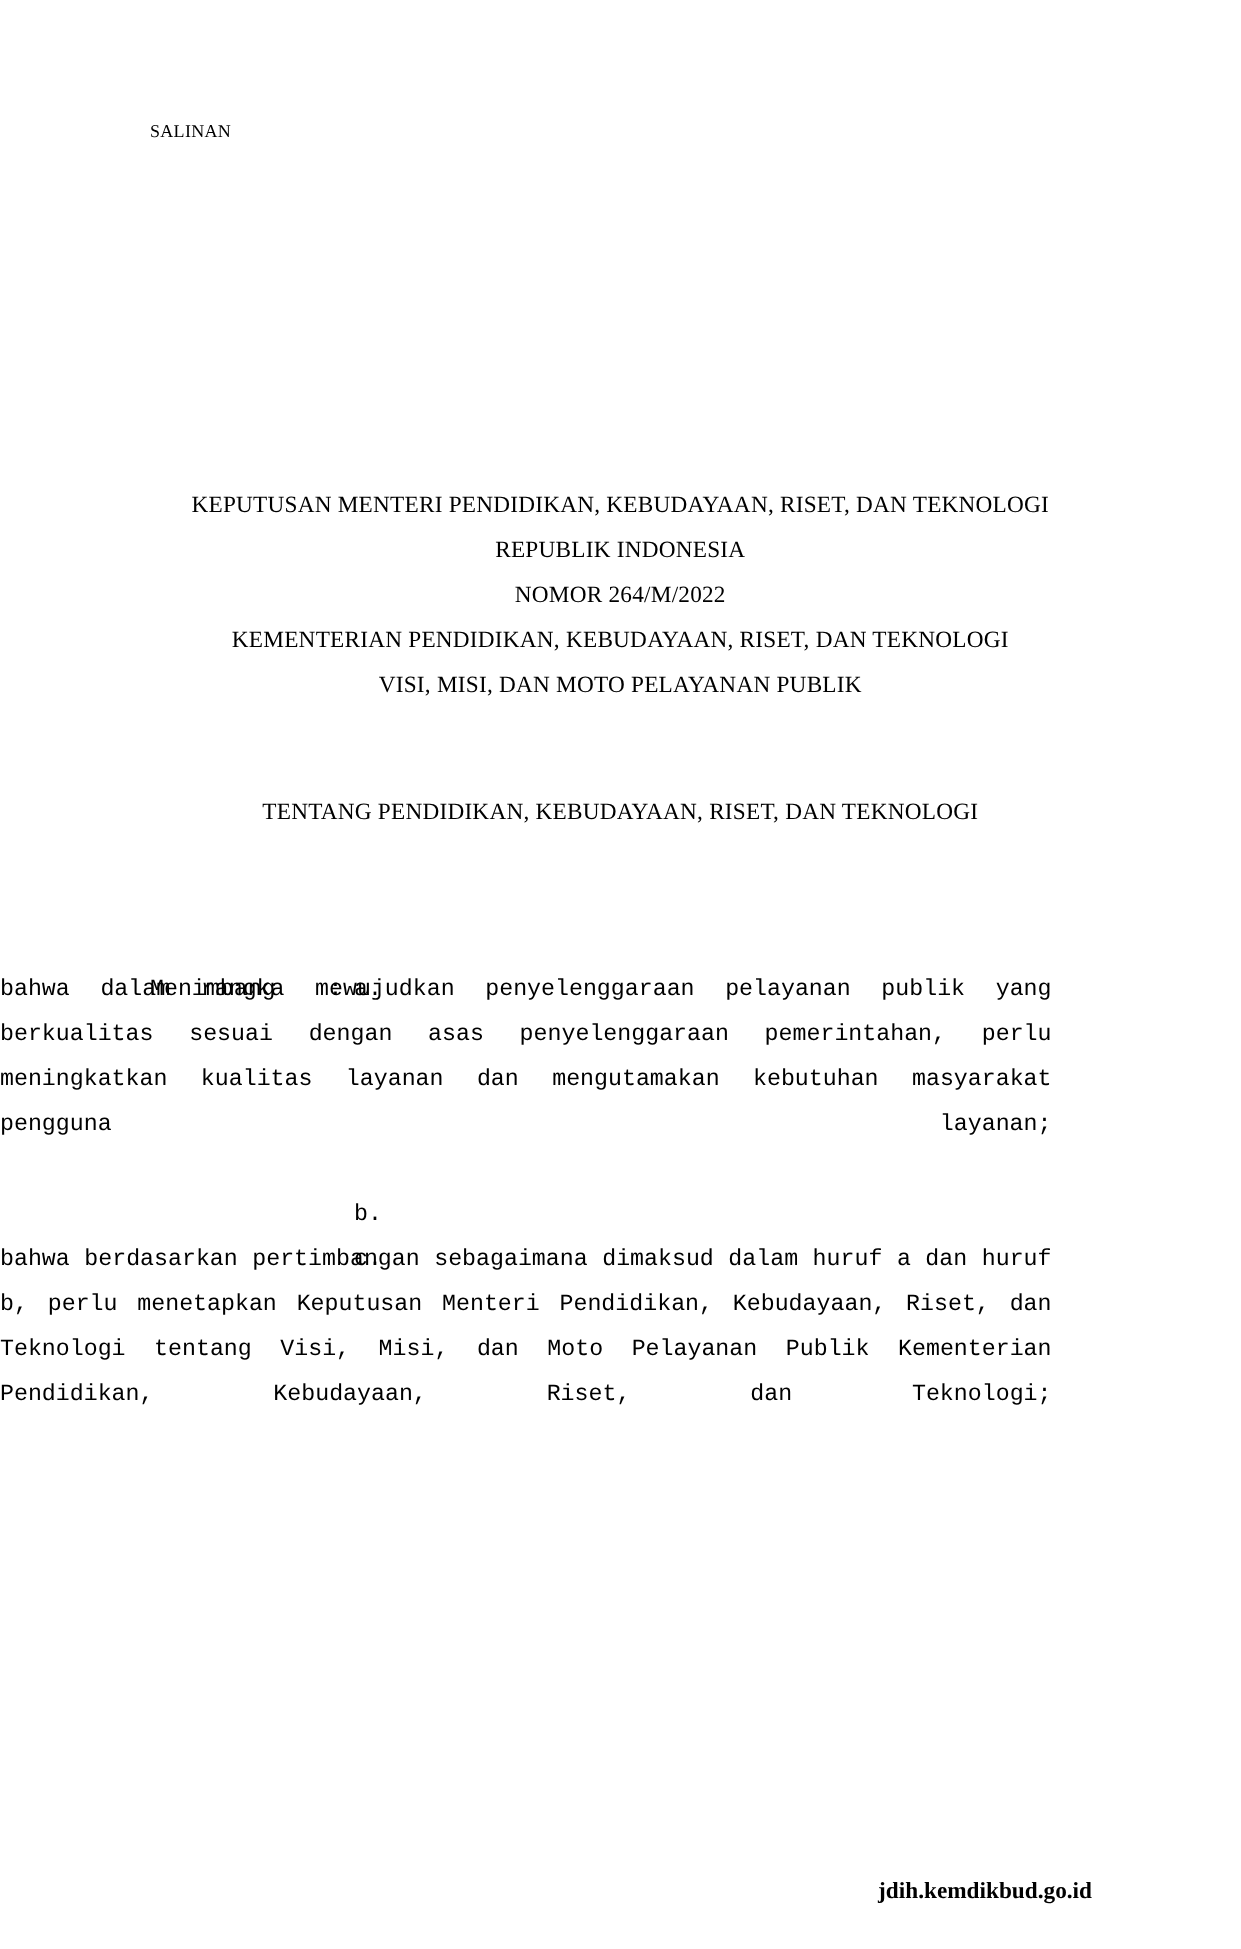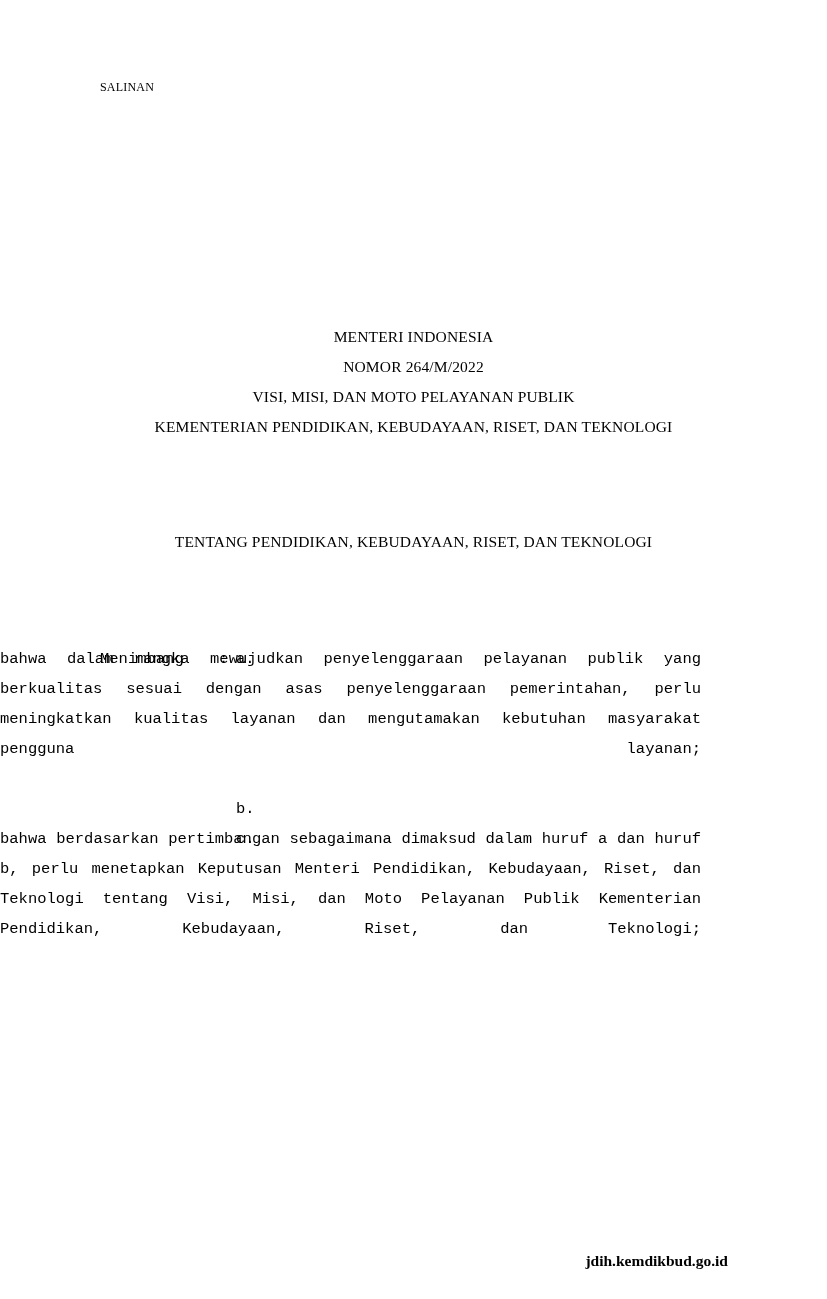--- a/index.html
+++ b/index.html
@@ -127,24 +127,25 @@
   }
 </style>
 </head>
 <body>
 
 <div class="page">
 
   <div class="salinan">SALINAN</div>
 
   <div class="title-block">
-    <div class="title-line">MENTERI INDONESIA</div>
+    <div class="title-line">KEPUTUSAN MENTERI PENDIDIKAN, KEBUDAYAAN, RISET, DAN TEKNOLOGI</div>
+    <div class="title-line">REPUBLIK INDONESIA</div>
     <div class="title-line">NOMOR 264/M/2022</div>
+    <div class="title-line">KEMENTERIAN PENDIDIKAN, KEBUDAYAAN, RISET, DAN TEKNOLOGI</div>
     <div class="title-line">VISI, MISI, DAN MOTO PELAYANAN PUBLIK</div>
-    <div class="title-line">KEMENTERIAN PENDIDIKAN, KEBUDAYAAN, RISET, DAN TEKNOLOGI</div>
   </div>
 
   <div class="signatory-block">
     <div class="signatory-line">TENTANG PENDIDIKAN, KEBUDAYAAN, RISET, DAN TEKNOLOGI</div>
   </div>
 
   <div class="considerations">
 
     <div class="cons-row">
       <span class="cons-label">Menimbang</span>

